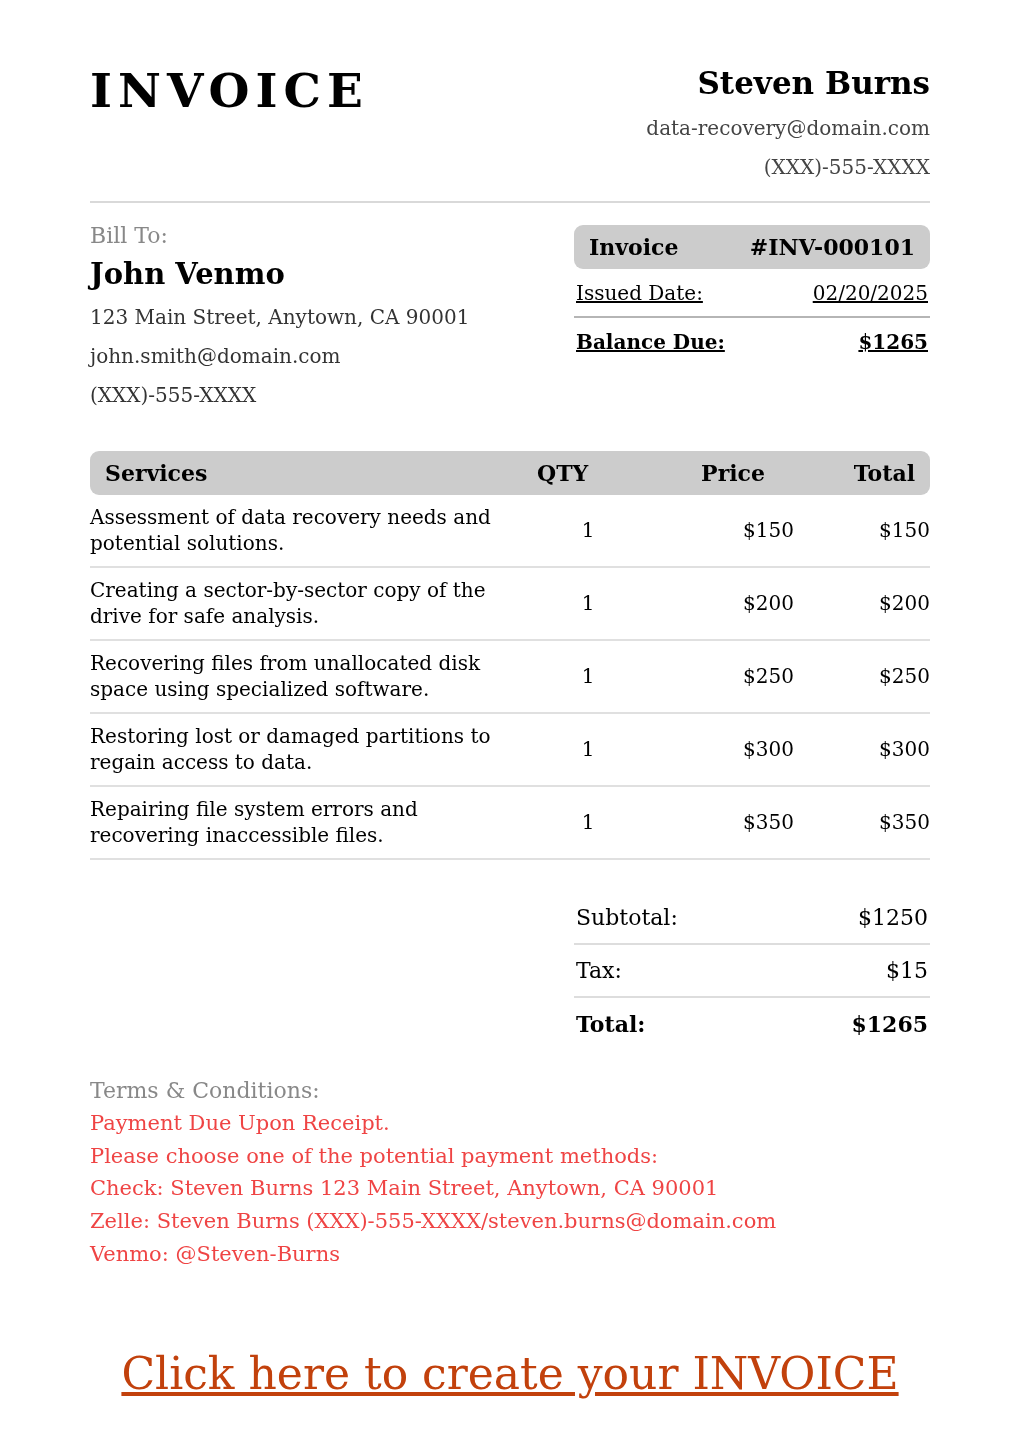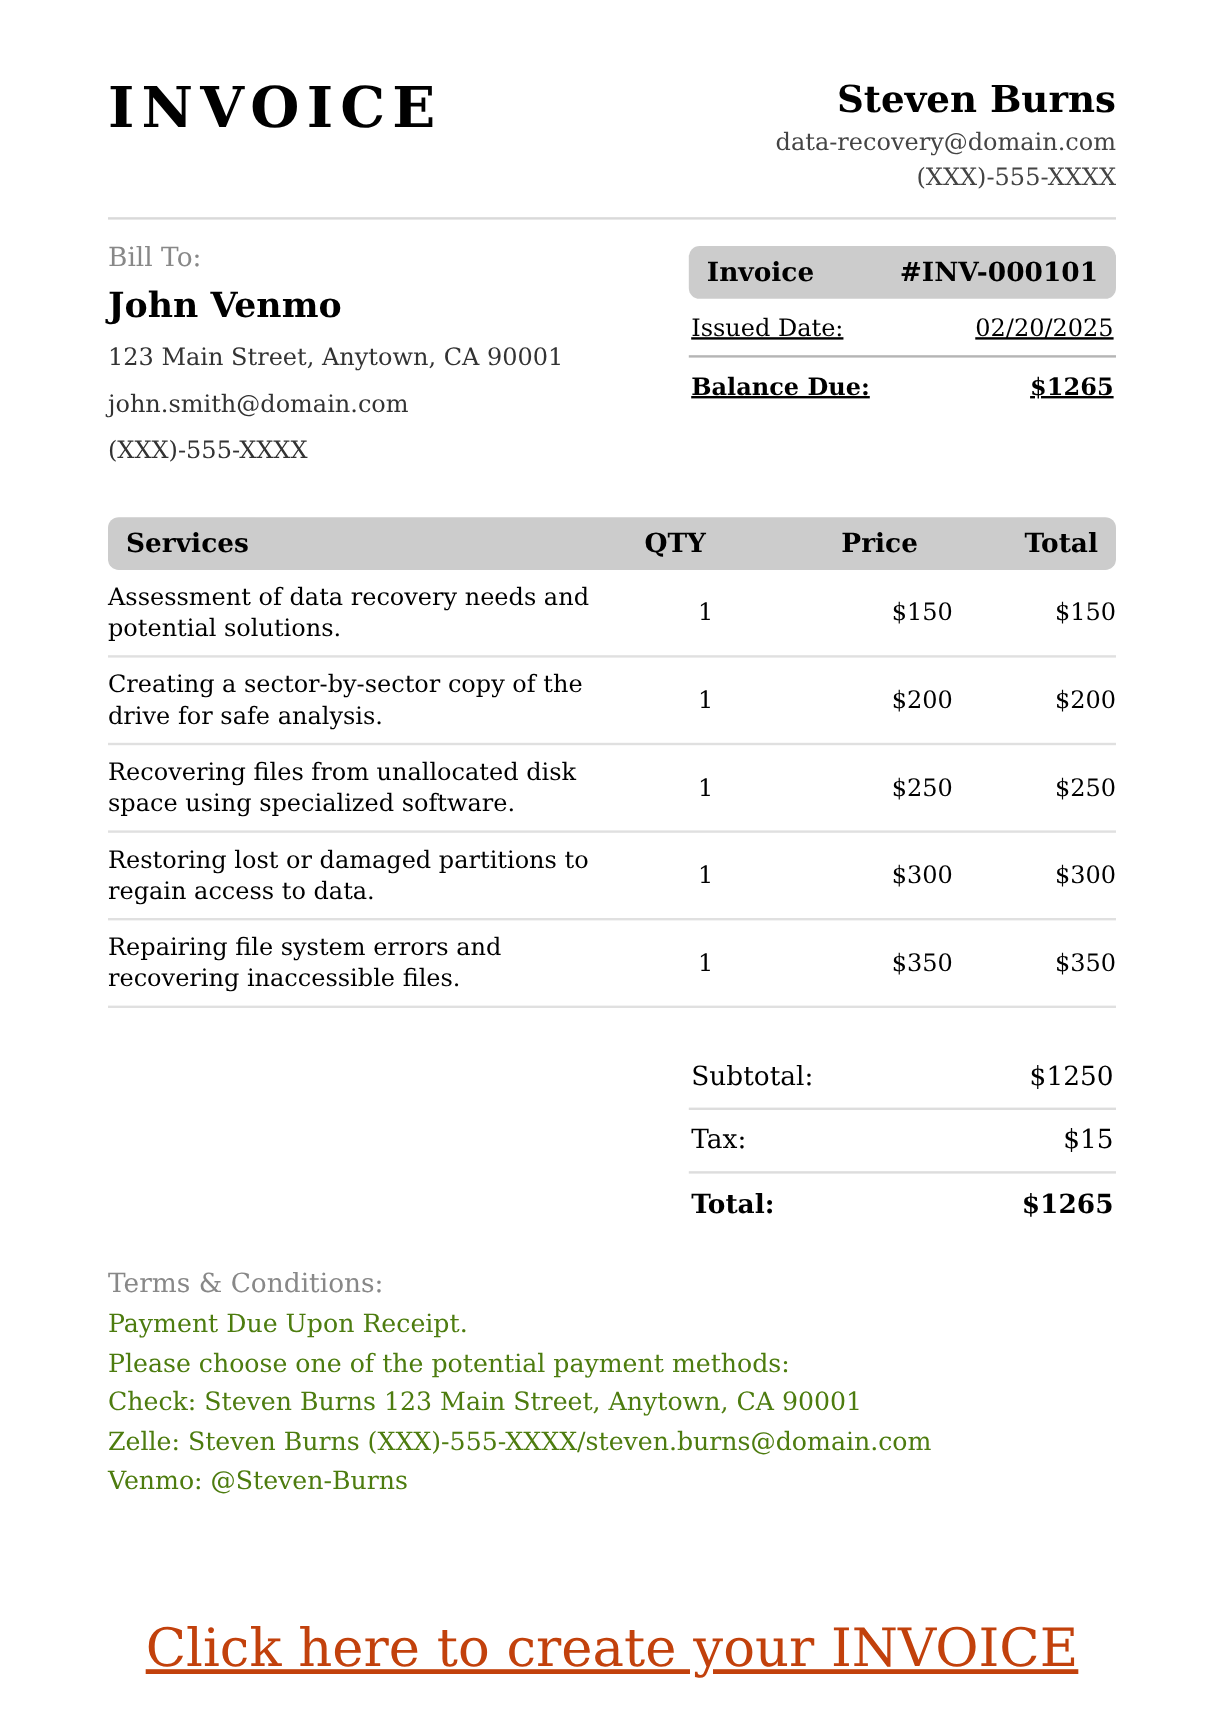--- a/index.html
+++ b/index.html
@@ -20,21 +20,21 @@
   .doc-header { display: flex; justify-content: space-between; align-items: flex-start; }
   .doc-title {
     font-size: 47px;
     font-weight: bold;
     letter-spacing: 6px;
     line-height: 1.15;
   }
   .business-block { text-align: right; }
   .business-name { font-size: 31px; font-weight: bold; line-height: 1.25; }
   .business-email, .business-phone {
-    font-size: 20px; color: #444; line-height: 1.35; margin-top: 2px;
+    font-size: 20px; color: #444; line-height: 1.35; margin-top: 12px;
   }
 
   .header-divider { border: none; border-top: 2px solid #d9d9d9; margin-top: 20px; }
 
   
   .billing-section { display: flex; justify-content: space-between; margin-top: 18px; }
   .billto { max-width: 500px; }
   .billto-label { color: #888; font-size: 22px; line-height: 1.4; }
   .billto-name { font-size: 29px; font-weight: bold; margin-top: 4px; line-height: 1.25; }
   .billto-line { font-size: 20px; color: #333; line-height: 1.35; margin-top: 12px; }
@@ -88,21 +88,21 @@
     display: flex; justify-content: space-between; align-items: center;
     font-size: 22px;
     padding: 13px 2px 13px 2px;
   }
   .summary-row.bordered { border-bottom: 2px solid #ddd; }
   .summary-row.total { font-weight: bold; }
 
   
   .terms { margin-top: 24px; }
   .terms-heading { color: #888; font-size: 22px; line-height: 1.5; }
-  .terms-line { font-size: 21px; line-height: 1.55; color: #4d7c0f; }
+  .terms-line { font-size: 21px; line-height: 1.55; color: #ef4444; }
 
   
   .footer-cta {
     position: absolute;
     left: 0; bottom: 44px;
     width: 100%;
     text-align: center;
   }
   .footer-cta a {
     font-size: 44px;

